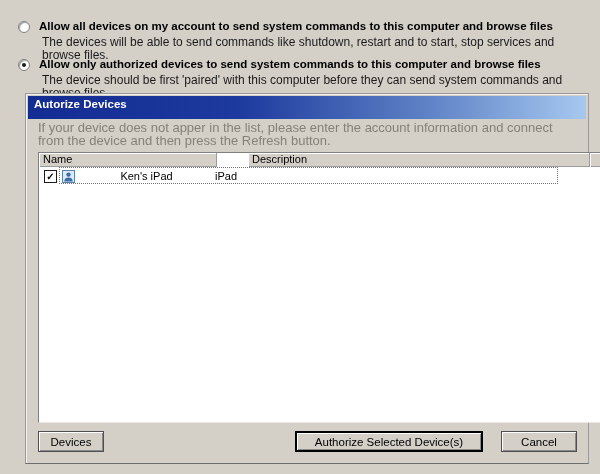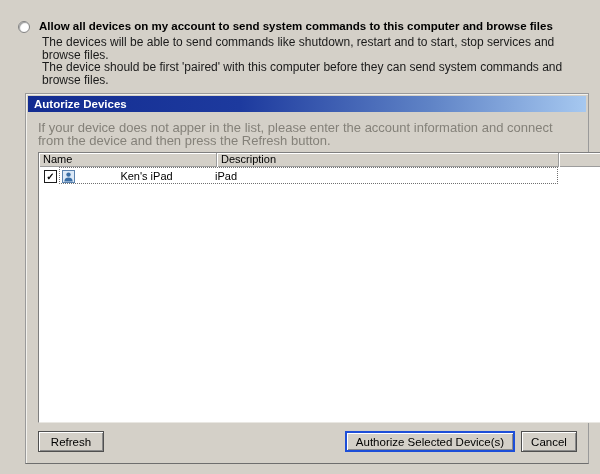--- a/index.html
+++ b/index.html
@@ -48,21 +48,21 @@
   
   .dialog{
     position:absolute;left:25px;top:93px;width:564px;height:371px;
     background:#d4d0c8;
     border:1px solid #9a9a9a;
     border-bottom-color:#6e6e6e;
     box-shadow:inset 1px 1px 0 #f2f1ed;
     box-sizing:border-box;
   }
   .titlebar{
-    position:absolute;left:2px;top:2px;right:2px;height:16px;
+    position:absolute;left:2px;top:2px;right:2px;height:23px;
     background:linear-gradient(90deg,#132c91 0%,#1d3a9e 38%,#5f83c6 72%,#a6c8f0 100%);
     color:#ffffff;
     font-size:11.5px;font-weight:bold;line-height:17px;
     padding-left:6px;
     box-sizing:border-box;
   }
   .instruction{
     position:absolute;left:12px;top:27px;width:534px;
     color:#848179;
     font-size:13px;line-height:13px;
@@ -85,21 +85,21 @@
     box-sizing:border-box;
     background:#d4d0c8;
     font-size:11px;line-height:13px;
     padding:0 4px;
     border-right:1px solid #9c9c9c;
     box-shadow:inset 1px 1px 0 #ffffff, inset 0 -1px 0 #9c9c9c;
     white-space:nowrap;overflow:hidden;
     cursor:default;
   }
   .hcell.c-name{width:178px;}
-  .hcell.c-desc{width:342px;}
+  .hcell.c-desc{width:342px;margin-left:31px;}
   .hcell.c-rest{flex:1;border-right:none;}
   .lv-row{
     position:absolute;left:0;top:15px;right:0;height:16px;
     display:flex;align-items:center;
     padding-left:5px;
     font-size:11px;color:#000;
     box-sizing:border-box;
   }
   .focus-rect{
     position:absolute;left:20px;top:14px;width:499px;height:17px;
@@ -129,41 +129,45 @@
     font-family:"Liberation Sans", sans-serif;
     font-size:11.5px;color:#000;
     background:#d4d0c8;
     border:1px solid #4f4f4f;
     box-shadow:inset 1px 1px 0 #ffffff, inset -1px -1px 0 #8a8a8a;
     padding:0;
     cursor:default;
   }
   .btn-refresh{width:66px;}
   .btn-authorize{
-    width:170px;margin-right:6px;
-    border:2px solid #1d4ed8;
+    width:188px;margin-right:18px;
+    border:2px solid #000000;
     box-shadow:inset 1px 1px 0 #ffffff, inset -1px -1px 0 #8a8a8a;
   }
-  .btn-cancel{width:56px;}
+  .btn-cancel{width:76px;}
   .spacer{flex:1;}
 </style>
 </head>
 <body>
 
 <div class="stage">
 
   <div class="radio-option opt-1">
     <div class="radio-line">
       <span class="radio"></span>
       <span class="radio-label">Allow all devices on my account to send system commands to this computer and browse files</span>
     </div>
     <div class="radio-desc">The devices will be able to send commands like shutdown, restart and to start, stop services and browse files.</div>
   </div>
 
   <div class="radio-option opt-2">
+    <div class="radio-line">
+      <span class="radio selected"></span>
+      <span class="radio-label">Allow only authorized devices to send system commands to this computer and browse files</span>
+    </div>
     <div class="radio-desc">The device should be first 'paired' with this computer before they can send system commands and browse files.</div>
   </div>
 
   <div class="dialog">
     <div class="titlebar">
       <span>Autorize Devices</span>
     </div>
 
     <div class="instruction">If your device does not apper in the list, please enter the account information and connect from the device and then press the Refresh button.</div>
 
@@ -186,20 +190,20 @@
             <circle cx="6.5" cy="4.6" r="2.2" fill="#3a6ea5"></circle>
             <path d="M2.2 11.5 C2.6 8.6 4.3 7.6 6.5 7.6 C8.7 7.6 10.4 8.6 10.8 11.5 Z" fill="#3a6ea5"></path>
           </svg>
         </span>
         <span class="cell-name">Ken's iPad</span>
         <span class="cell-desc">iPad</span>
       </div>
     </div>
 
     <div class="btnrow">
-      <button class="btn btn-refresh">Refresh</button>
+      <button class="btn btn-refresh">Devices</button>
       <div class="spacer"></div>
       <button class="btn btn-authorize">Authorize Selected Device(s)</button>
       <button class="btn btn-cancel">Cancel</button>
     </div>
   </div>
 
 </div>
 
 </body></html>

